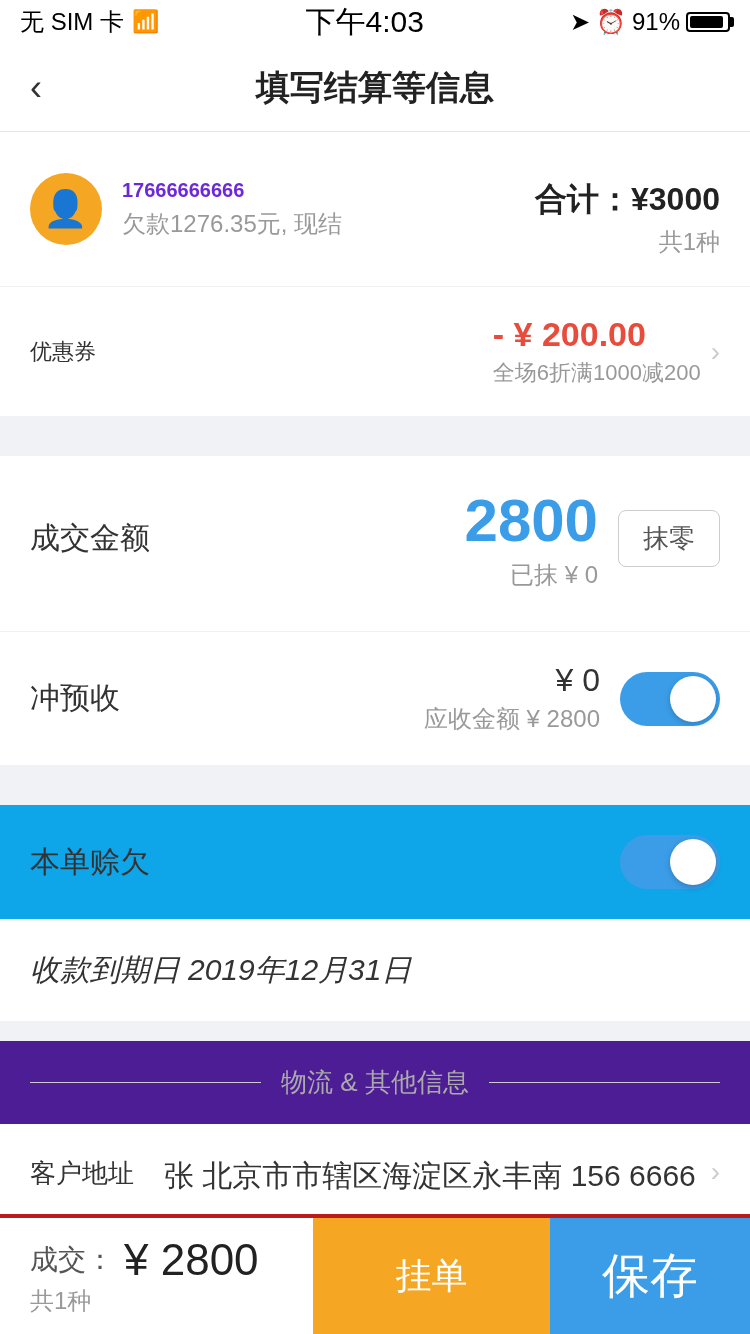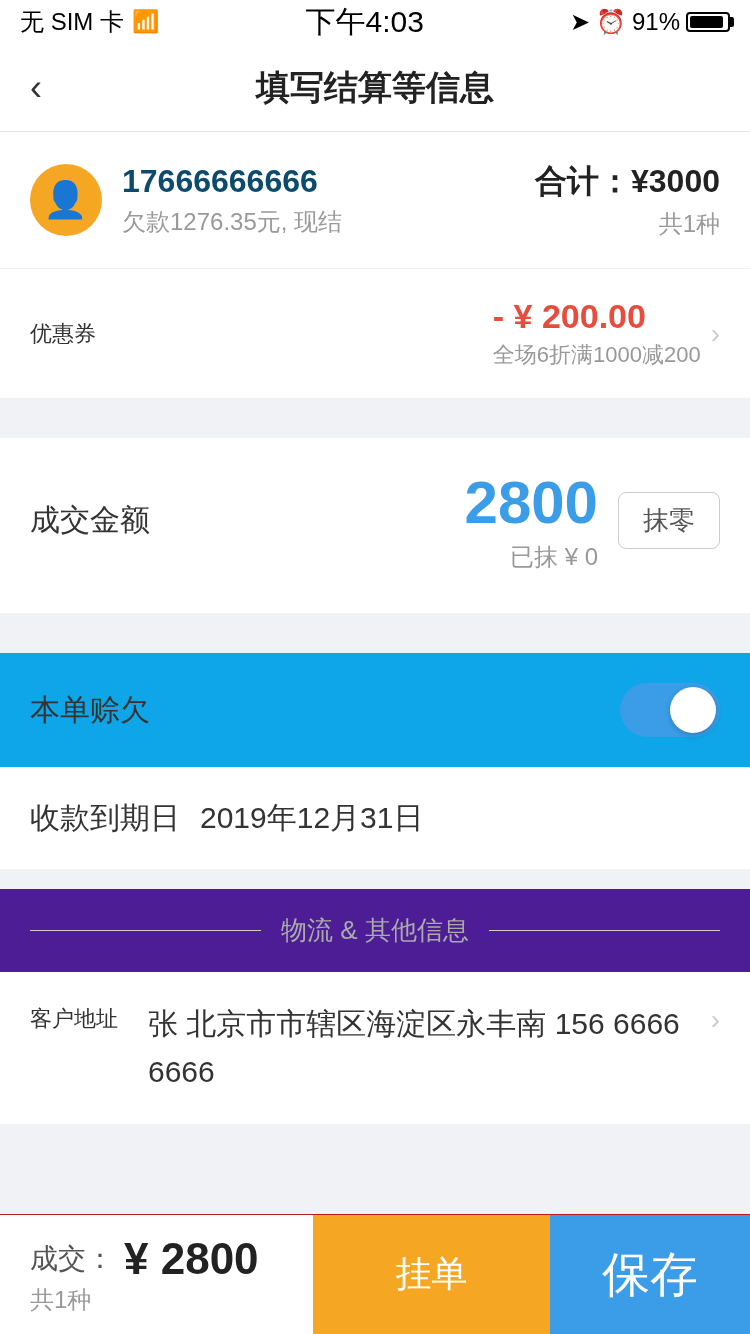--- a/index.html
+++ b/index.html
@@ -87,23 +87,23 @@
       padding: 28px 30px;
       background: #fff;
     }
     .customer-left { display: flex; align-items: center; gap: 20px; }
     .avatar {
       width: 72px; height: 72px; border-radius: 50%;
       background: #f5a623;
       display: flex; align-items: center; justify-content: center;
       color: #fff; font-size: 36px;
     }
-    .customer-name { font-size: 32px; font-weight: 600; color: #0c4a6e; }
+    .customer-name { font-size: 20px; font-weight: 600; color: #6d28d9; }
     .customer-sub { font-size: 24px; color: #999; margin-top: 6px; }
-    .customer-right { text-align: right; }
+    .customer-right { text-align: right; margin-top: 18px; }
     .total-amount { font-size: 32px; font-weight: 600; color: #222; }
     .total-count { font-size: 24px; color: #999; margin-top: 4px; }
 
     
     .coupon-row {
       display: flex;
       align-items: center;
       justify-content: space-between;
       padding: 28px 30px;
       background: #fff;
@@ -191,21 +191,22 @@
 
     
     .duedate-section {
       background: #fff;
       padding: 30px;
       border-top: 1px solid #f0f0f0;
     }
     .duedate-row {
       display: flex;
       align-items: flex-end;
-      gap: 20px;
+      gap: 8px;
+      font-style: italic;
     }
     .duedate-label { font-size: 30px; color: #333; }
     .duedate-value { font-size: 30px; color: #333; }
 
     
     .logistics-divider {
       background: #4c1d95;
       display: flex;
       align-items: center;
       justify-content: center;
@@ -218,44 +219,44 @@
     .divider-text { font-size: 26px; color: #aaa; }
 
     
     .address-section {
       background: #fff;
       padding: 28px 30px;
       display: flex;
       align-items: flex-start;
       justify-content: space-between;
     }
-    .address-label { font-size: 22px; color: #333; flex-shrink: 0; margin-right: 30px; margin-top: 4px; }
+    .address-label { font-size: 26px; color: #333; flex-shrink: 0; margin-right: 30px; margin-top: 4px; }
     .address-value { font-size: 30px; color: #333; flex: 1; line-height: 1.6; }
     .address-chevron { font-size: 28px; color: #ccc; margin-top: 4px; }
 
     
     .empty-space { background: #f0f2f5; height: 160px; }
 
     
     .bottom-bar {
       position: fixed;
       bottom: 0;
       width: 750px;
       height: 120px;
       background: #fff;
       display: flex;
       align-items: center;
-      border-top: 1px solid #b91c1c;
+      border-top: 4px solid #b91c1c;
     }
     .bottom-info {
       flex: 1;
       padding: 0 30px;
     }
     .bottom-transaction { font-size: 28px; color: #555; display: flex; align-items: center; gap: 10px; }
-    .bottom-amount { font-size: 44px; font-weight: 700; color: #222; }
+    .bottom-amount { font-size: 44px; font-weight: 400; color: #222; }
     .bottom-count { font-size: 24px; color: #999; }
     .bottom-buttons { display: flex; height: 100%; }
     .btn-hang {
       width: 237px;
       height: 100%;
       background: #f5a623;
       color: #fff;
       font-size: 36px;
       font-weight: 500;
       display: flex;
@@ -340,20 +341,34 @@
         <div class="amount-right-inner">
           <div>
             <div class="amount-value-big">2800</div>
             <div class="amount-sub">已抹  ¥ 0</div>
           </div>
           <button class="round-btn">抹零</button>
         </div>
       </div>
     </div>
 
+    <div class="prepay-section">
+      <div class="prepay-row">
+        <span class="prepay-label">冲预收</span>
+        <div class="prepay-right">
+          <div class="prepay-val">
+            <div class="prepay-amount">¥ 0</div>
+            <div class="prepay-sub">应收金额 ¥ 2800</div>
+          </div>
+          <div class="toggle">
+            <div class="toggle-knob"></div>
+          </div>
+        </div>
+      </div>
+    </div>
   </div>
 
   <div class="separator"></div>
 
   <div class="card">
     <div class="debt-section">
       <div class="debt-row">
         <span class="debt-label">本单赊欠</span>
         <div class="toggle">
           <div class="toggle-knob"></div>

